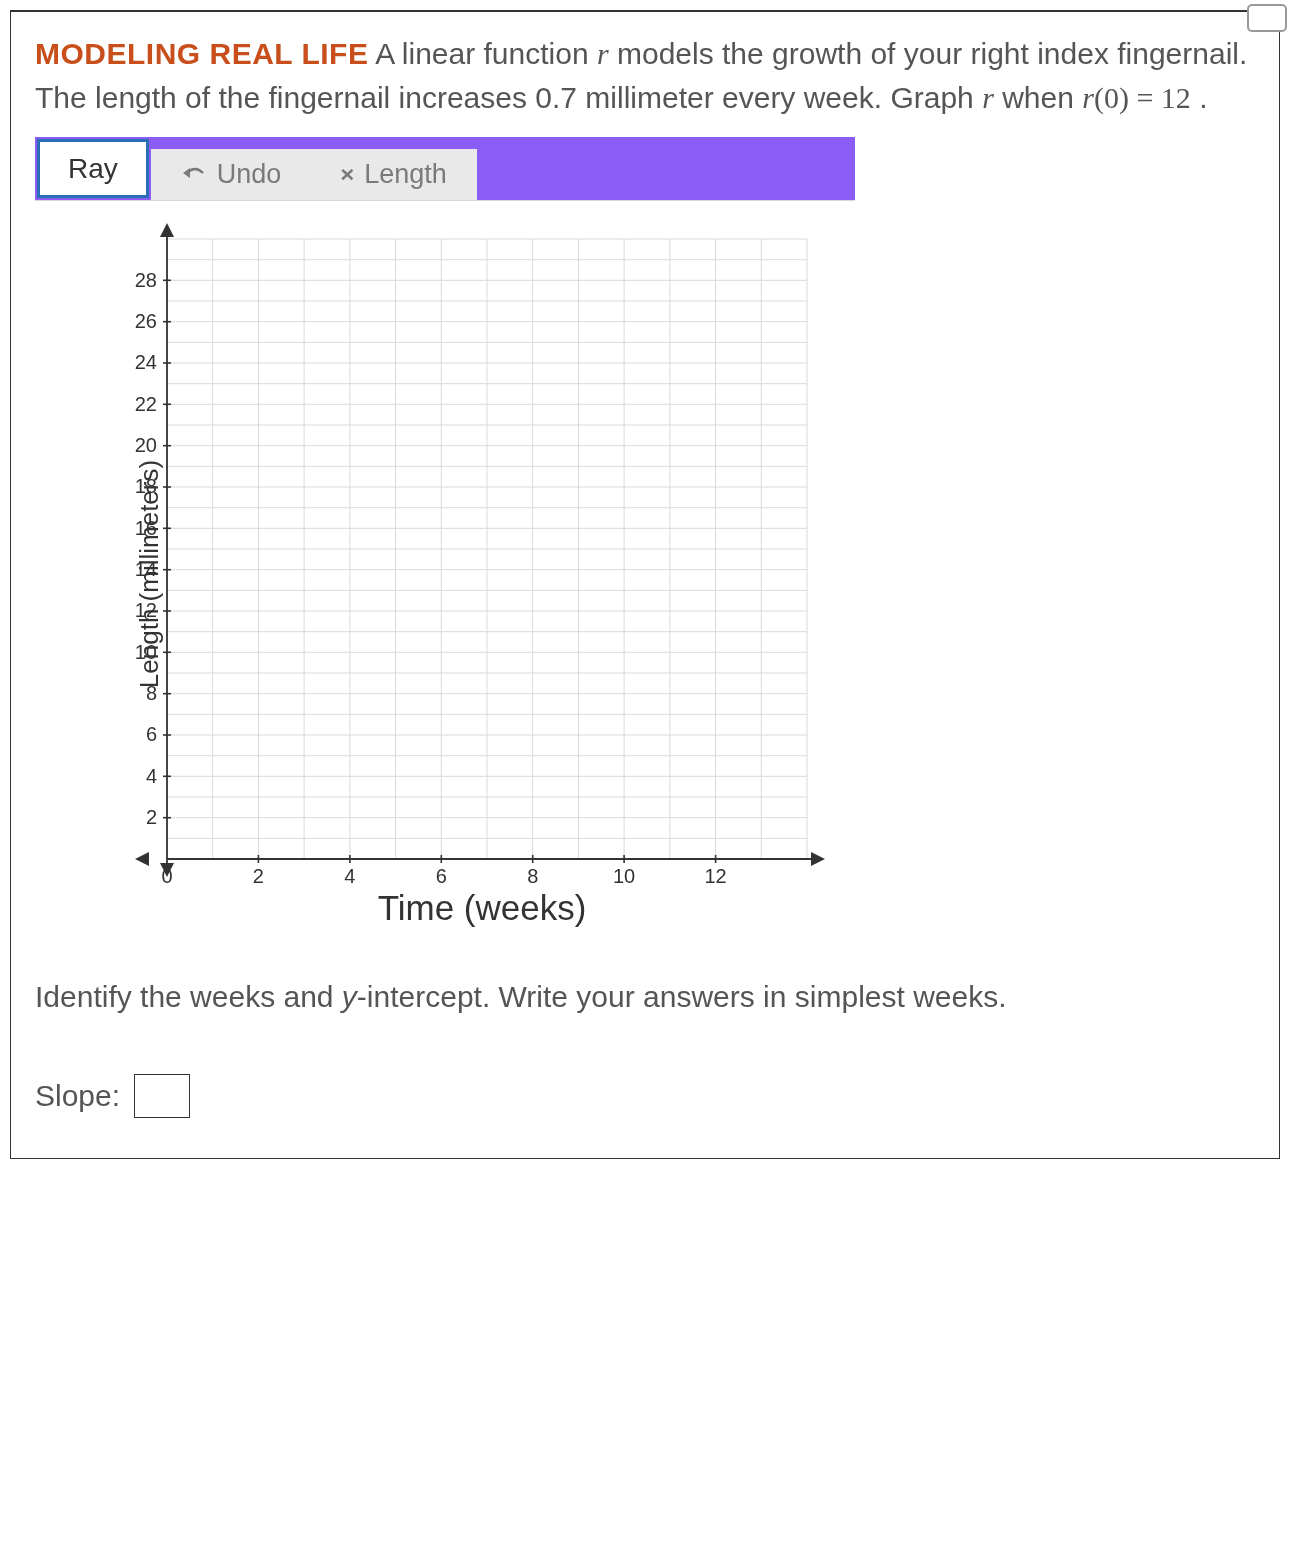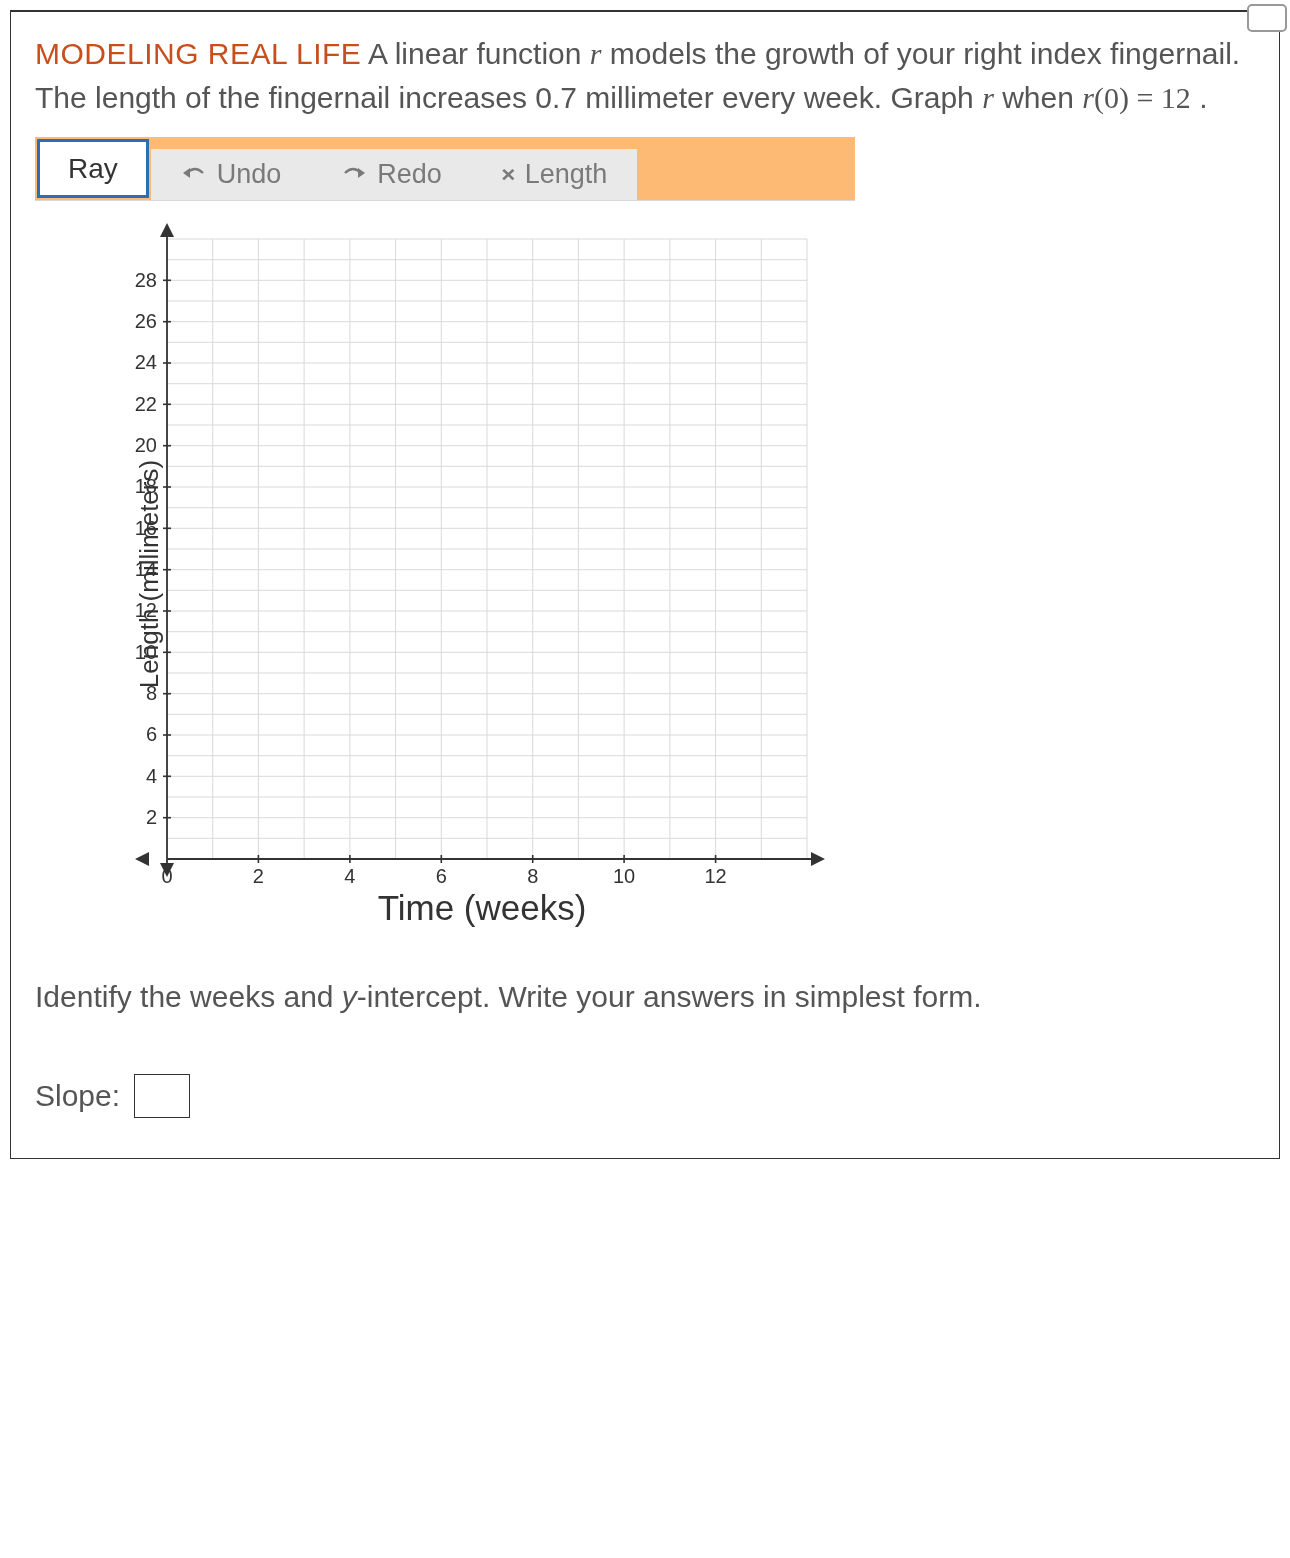--- a/index.html
+++ b/index.html
@@ -27,34 +27,34 @@
     background: #fff;
   }
   .problem-text {
     font-size: 30px;
     color: #555;
     line-height: 1.45;
     margin-bottom: 18px;
   }
   .problem-text .lead {
     color: #c84f1c;
-    font-weight: 400;
+    font-weight: 700;
     letter-spacing: 0.5px;
   }
   .problem-text .mathit { font-style: italic; font-family: "Times New Roman", serif; }
   .problem-text .mathrm { font-family: "Times New Roman", serif; }
 
   .graph-widget {
     width: 820px;
     border-top: none;
   }
   .toolbar {
     display: flex;
     align-items: stretch;
-    background: #fdba74;
+    background: #8b5cf6;
     height: 64px;
     border-bottom: 1px solid #d7d7d7;
   }
   .tool-btn {
     display: flex;
     align-items: center;
     justify-content: center;
     gap: 10px;
     font-size: 27px;
     color: #7a7a7a;
@@ -151,29 +151,20 @@
         <span>Ray</span>
       </button>
       <button class="tool-btn">
         <span class="ico">
           <svg width="26" height="20" viewBox="0 0 26 20">
               <path d="M6 10 Q14 2 22 10" fill="none" stroke="#7a7a7a" stroke-width="2.4"></path>
               <polygon points="2,10 9,5 9,15" fill="#7a7a7a"></polygon>
             </svg>
         </span>
         <span>Undo</span>
-      </button>
-      <button class="tool-btn">
-        <span class="ico">
-          <svg width="26" height="20" viewBox="0 0 26 20">
-              <path d="M4 10 Q12 2 20 10" fill="none" stroke="#7a7a7a" stroke-width="2.4"></path>
-              <polygon points="24,10 17,5 17,15" fill="#7a7a7a"></polygon>
-            </svg>
-        </span>
-        <span>Redo</span>
       </button>
       <button class="tool-btn">
         <span class="ico cross-ico">×</span>
         <span>Length</span>
       </button>
     </div>
 
     <div class="plot-wrap">
       <div class="yaxis-title">Length (millimeters)</div>
       <div class="plot-inner">
@@ -285,21 +276,21 @@
           <text class="ticklabel" x="30" y="150" text-anchor="end">24</text>
           <text class="ticklabel" x="30" y="109" text-anchor="end">26</text>
           <text class="ticklabel" x="30" y="68" text-anchor="end">28</text>
         </svg>
       </div>
       <div class="xaxis-title">Time (weeks)</div>
     </div>
   </div>
 
   <div class="instruction">
-    <span>Identify the weeks and </span><span class="mathit">y</span><span>-intercept. Write your answers in simplest form.</span>
+    <span>Identify the weeks and </span><span class="mathit">y</span><span>-intercept. Write your answers in simplest weeks.</span>
   </div>
 
   <div class="answer-row">
     <span>Slope:</span>
     <input class="ans-box" type="text" value="" style="">
   </div>
 
 
 </div>
 

